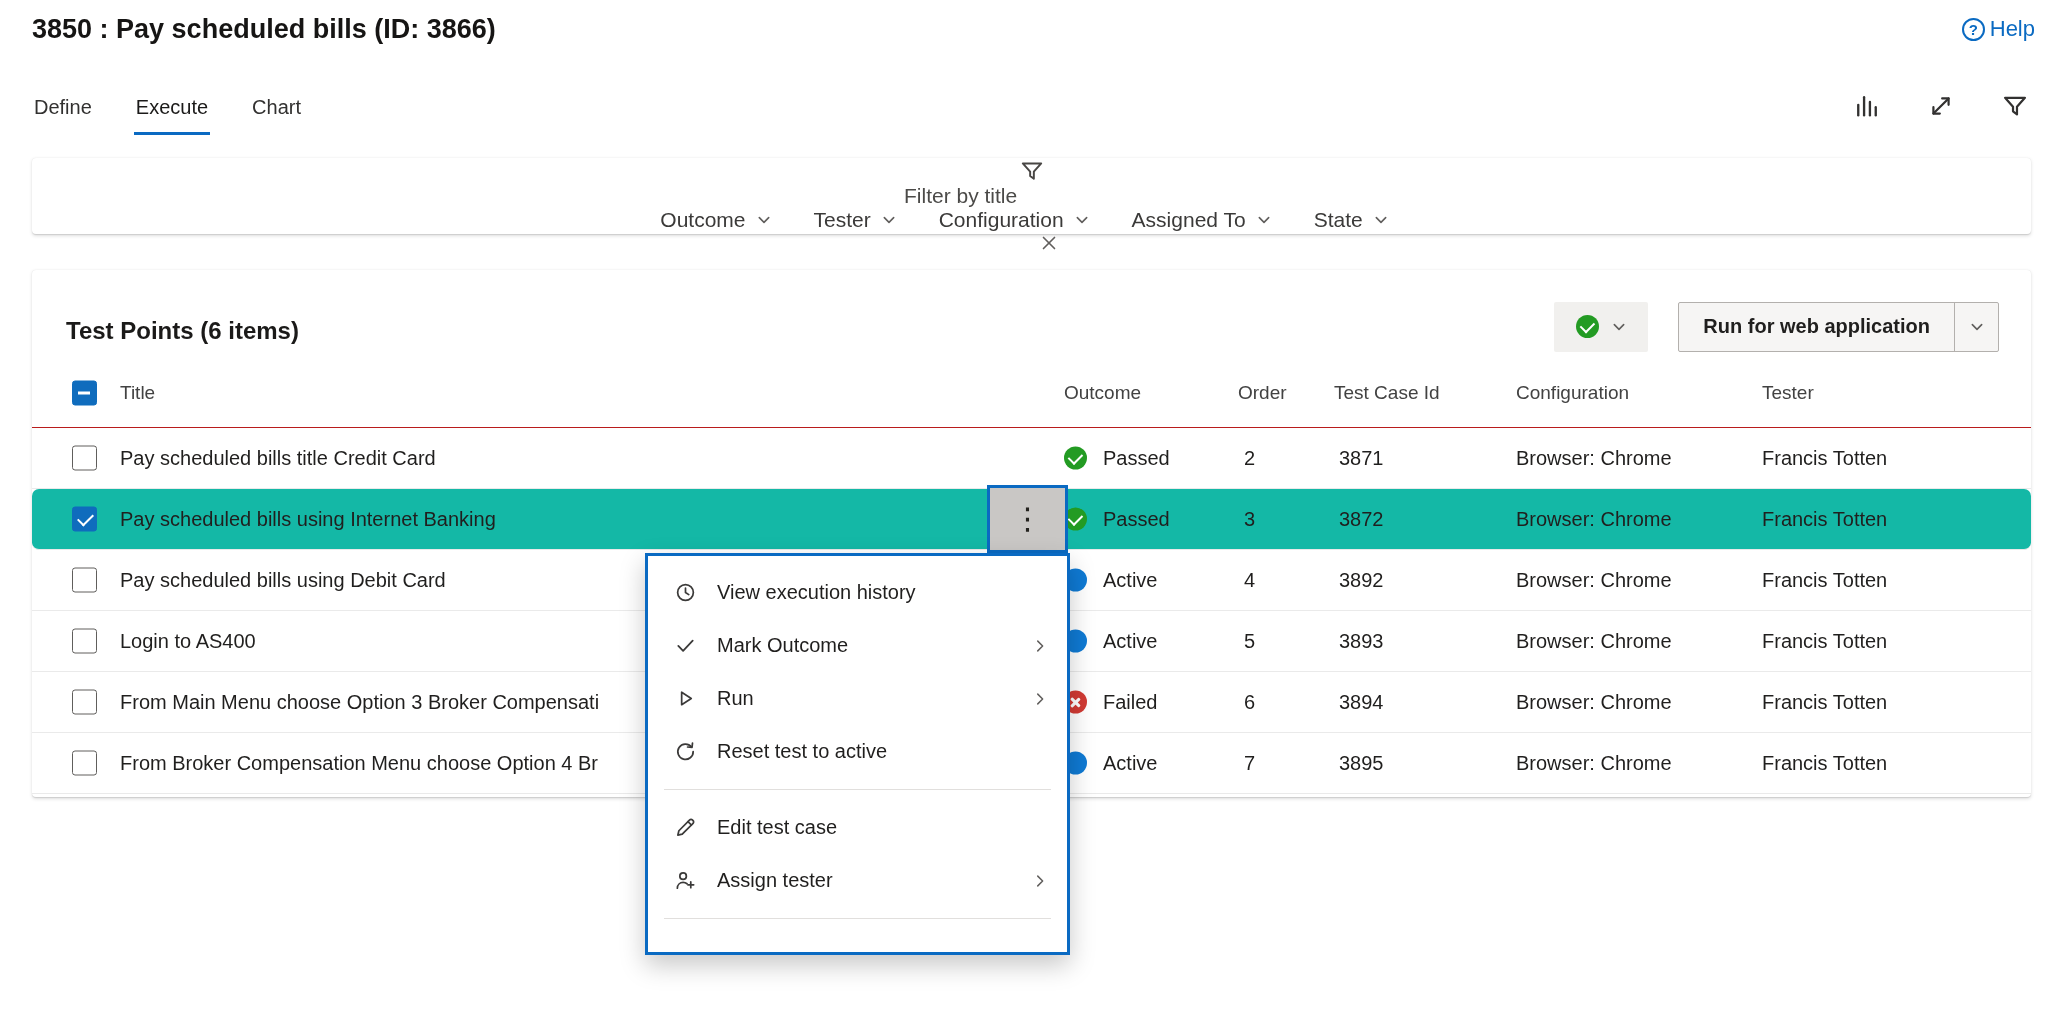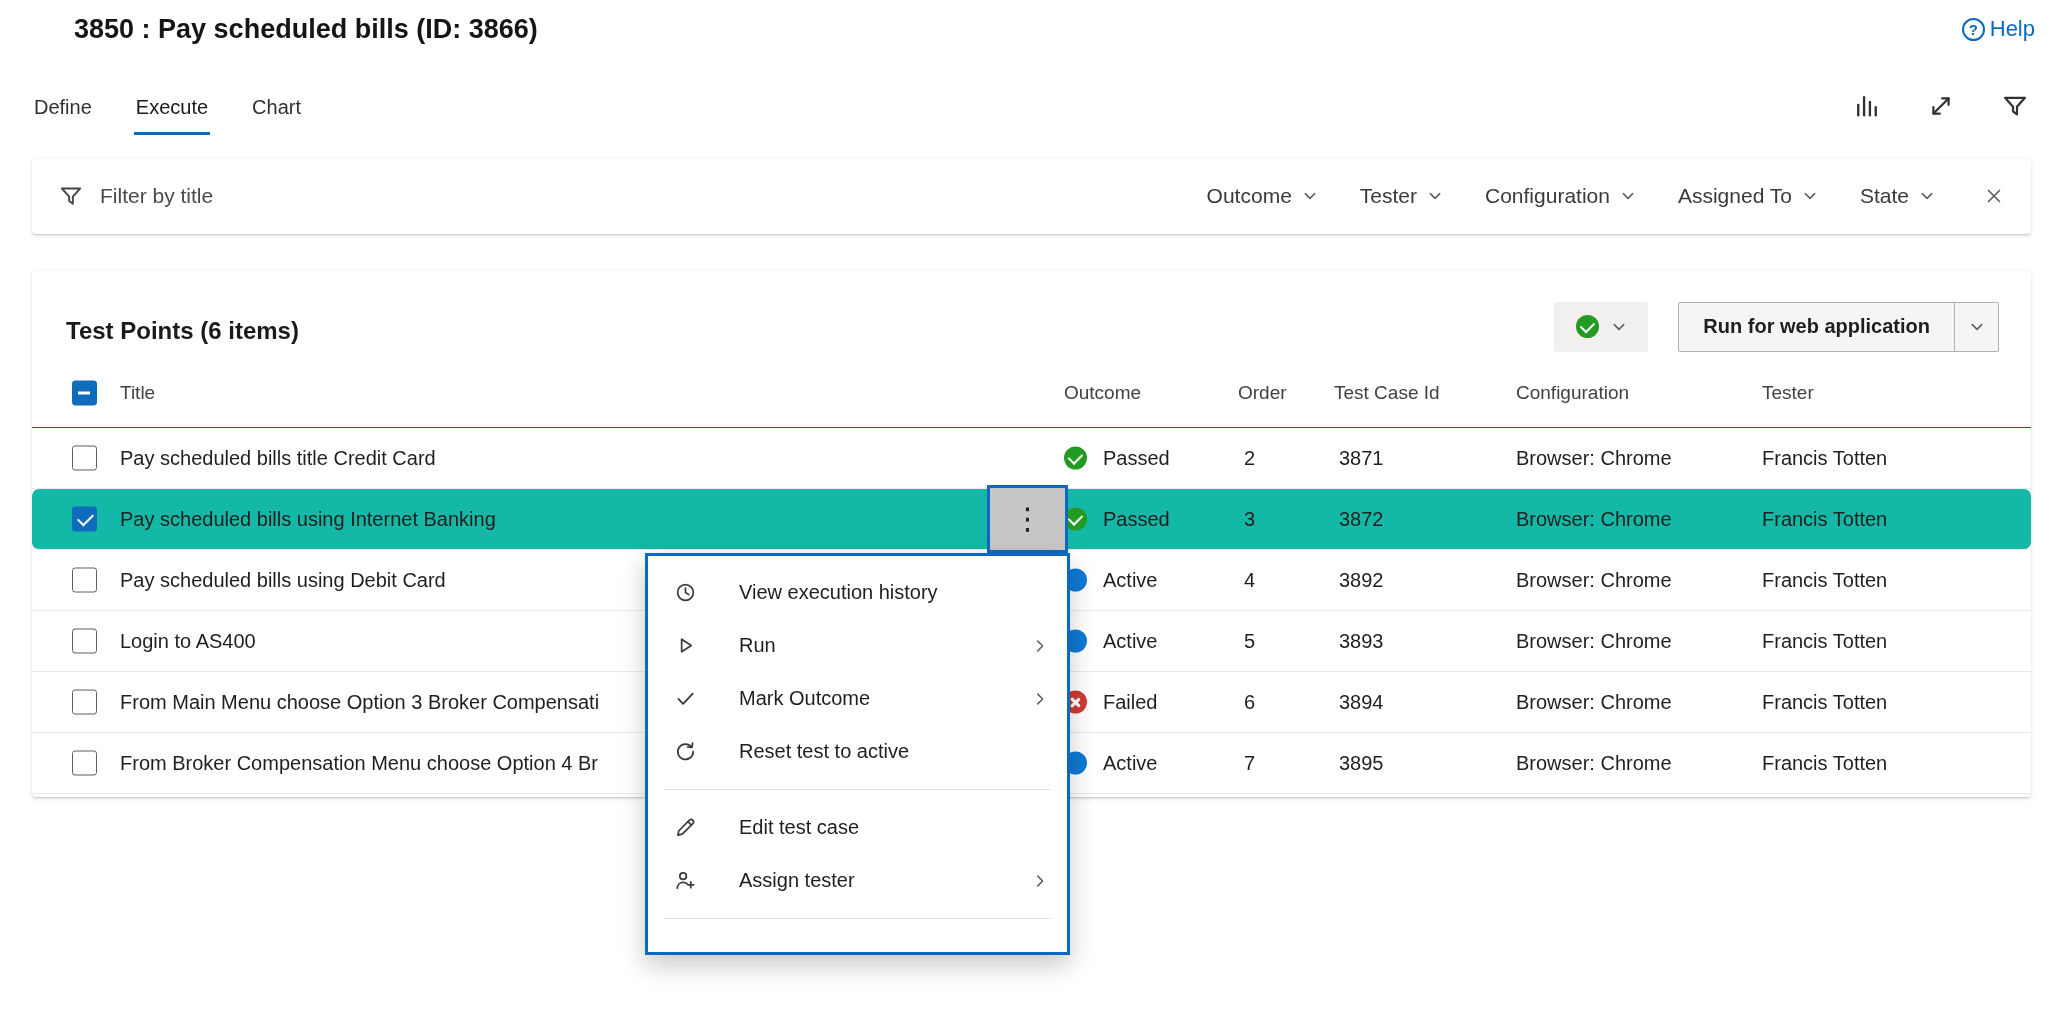--- a/index.html
+++ b/index.html
@@ -1,37 +1,37 @@
 <!DOCTYPE html>
 <html><head>
 <meta charset="utf-8">
 <style>
   * { margin:0; padding:0; box-sizing:border-box; }
   html,body { width:2063px; height:1033px; background:#ffffff;
     font-family:"Liberation Sans", sans-serif; color:#201f1e; overflow:hidden; }
   .page { position:relative; width:2063px; height:1033px; }
 
   
-  .page-title { position:absolute; left:32px; top:14px; font-size:27px; font-weight:700; color:#161514;margin-left:42px; }
+  .page-title { position:absolute; left:32px; top:14px; font-size:27px; font-weight:700; color:#161514; }
   .help-link { position:absolute; right:28px; top:16px; display:flex; align-items:center; gap:5px;
     color:#0a6ac2; font-size:22px; cursor:pointer; }
   .help-q { width:23px; height:23px; border:2px solid #0a6ac2; border-radius:50%;
     font-size:15px; font-weight:700; display:flex; align-items:center; justify-content:center; }
 
   
   .tabs { position:absolute; left:32px; top:86px; display:flex; gap:40px; font-size:20px; }
   .tab { padding:10px 2px 13px 2px; color:#323130; cursor:pointer; border-bottom:3px solid transparent; }
   .tab.active { font-weight:400; border-bottom-color:#0a6ac2; color:#1b1a19; }
   .header-icons { position:absolute; right:34px; top:92px; display:flex; gap:46px; align-items:center; }
   .hicon { width:28px; height:28px; cursor:pointer; color:#323130; }
 
   
   .filter-bar { position:absolute; left:32px; top:158px; width:1999px; height:76px; background:#fff;
     border-radius:4px; box-shadow:0 1.6px 3.6px rgba(0,0,0,0.13), 0 0.3px 0.9px rgba(0,0,0,0.10);
-    display:flex; align-items:center; padding:0 26px; }
+    display:flex; align-items:center; padding:0 26px;flex-direction:column; }
   .fb-funnel { width:26px; height:26px; color:#484644; flex:none; }
   .filter-input { flex:1; border:none; outline:none; font-size:21px; color:#201f1e;
     margin-left:16px; background:transparent; font-family:"Liberation Sans", sans-serif; }
   .filter-input::placeholder { color:#4b4a48; }
   .filter-dropdowns { display:flex; align-items:center; gap:42px; margin-right:14px; }
   .f-dd { display:flex; align-items:center; gap:10px; font-size:21px; color:#3b3a39; cursor:pointer; white-space:nowrap; }
   .chev-dn { width:16px; height:16px; color:#605e5c; }
   .clear-x { width:22px; height:22px; margin-left:34px; color:#605e5c; cursor:pointer; flex:none; }
 
   
@@ -83,21 +83,21 @@
   .more-btn { position:absolute; left:955px; top:-4px; width:81px; height:68px; background:#c9c7c5;
     border:3px solid #0a6ac2; display:flex; align-items:center; justify-content:center; z-index:6; cursor:pointer; }
   .more-dots { font-size:30px; color:#24231f; line-height:1; }
 
   
   .context-menu { position:absolute; left:645px; top:553px; width:425px; background:#fff;
     border:3px solid #0a6ac2; box-shadow:0 10px 24px rgba(0,0,0,0.22); z-index:10; padding:10px 0 22px 0; }
   .menu-item { height:53px; display:flex; align-items:center; gap:20px; padding:0 18px 0 26px;
     font-size:20px; color:#201f1e; cursor:pointer; }
   .mi-icon { width:23px; height:23px; flex:none; color:#3b3a39; }
-  .menu-label { flex:1; white-space:nowrap;margin-left:22px; }
+  .menu-label { flex:1; white-space:nowrap; }
   .menu-chevron { width:18px; height:18px; color:#605e5c; flex:none; }
   .menu-divider { height:1px; background:#e1dfdd; margin:11px 16px; }
 </style>
 </head>
 <body>
 
 <div class="page">
 
   <div class="page-title">3850 : Pay scheduled bills (ID: 3866)</div>
   <div class="help-link">
@@ -288,34 +288,34 @@
 
     <div class="menu-item">
       <svg class="mi-icon" viewBox="0 0 24 24" fill="none" stroke="currentColor" stroke-width="1.8" stroke-linecap="round" stroke-linejoin="round">
         <circle cx="12" cy="12" r="8.2"></circle>
           <path d="M12 7.5 V12 l3.4 2.2"></path>
       </svg>
       <span class="menu-label">View execution history</span>
     </div>
 
     <div class="menu-item">
-      <svg class="mi-icon" viewBox="0 0 24 24" fill="none" stroke="currentColor" stroke-width="1.8" stroke-linejoin="round">
-        <path d="M8 5.5 v13 l10 -6.5 z"></path>
-      </svg>
-      <span class="menu-label">Run</span>
+      <svg class="mi-icon" viewBox="0 0 24 24" fill="none" stroke="currentColor" stroke-width="1.9" stroke-linecap="round" stroke-linejoin="round">
+        <path d="M4.5 12.5 l5 5 L19.5 7"></path>
+      </svg>
+      <span class="menu-label">Mark Outcome</span>
       <svg class="menu-chevron" viewBox="0 0 24 24" fill="none" stroke="currentColor" stroke-width="2" stroke-linecap="round" stroke-linejoin="round">
           <path d="M9 5.5 l6.5 6.5 -6.5 6.5"></path>
         </svg>
     </div>
 
     <div class="menu-item">
-      <svg class="mi-icon" viewBox="0 0 24 24" fill="none" stroke="currentColor" stroke-width="1.9" stroke-linecap="round" stroke-linejoin="round">
-        <path d="M4.5 12.5 l5 5 L19.5 7"></path>
-      </svg>
-      <span class="menu-label">Mark Outcome</span>
+      <svg class="mi-icon" viewBox="0 0 24 24" fill="none" stroke="currentColor" stroke-width="1.8" stroke-linejoin="round">
+        <path d="M8 5.5 v13 l10 -6.5 z"></path>
+      </svg>
+      <span class="menu-label">Run</span>
       <svg class="menu-chevron" viewBox="0 0 24 24" fill="none" stroke="currentColor" stroke-width="2" stroke-linecap="round" stroke-linejoin="round">
           <path d="M9 5.5 l6.5 6.5 -6.5 6.5"></path>
         </svg>
     </div>
 
     <div class="menu-item">
       <svg class="mi-icon" viewBox="0 0 24 24" fill="none" stroke="currentColor" stroke-width="1.8" stroke-linecap="round" stroke-linejoin="round">
         <path d="M18.2 7.2 A 8 8 0 1 0 20 12"></path>
           <path d="M19.3 3.2 l-0.5 4.6 -4.6 -0.5"></path>
       </svg>

